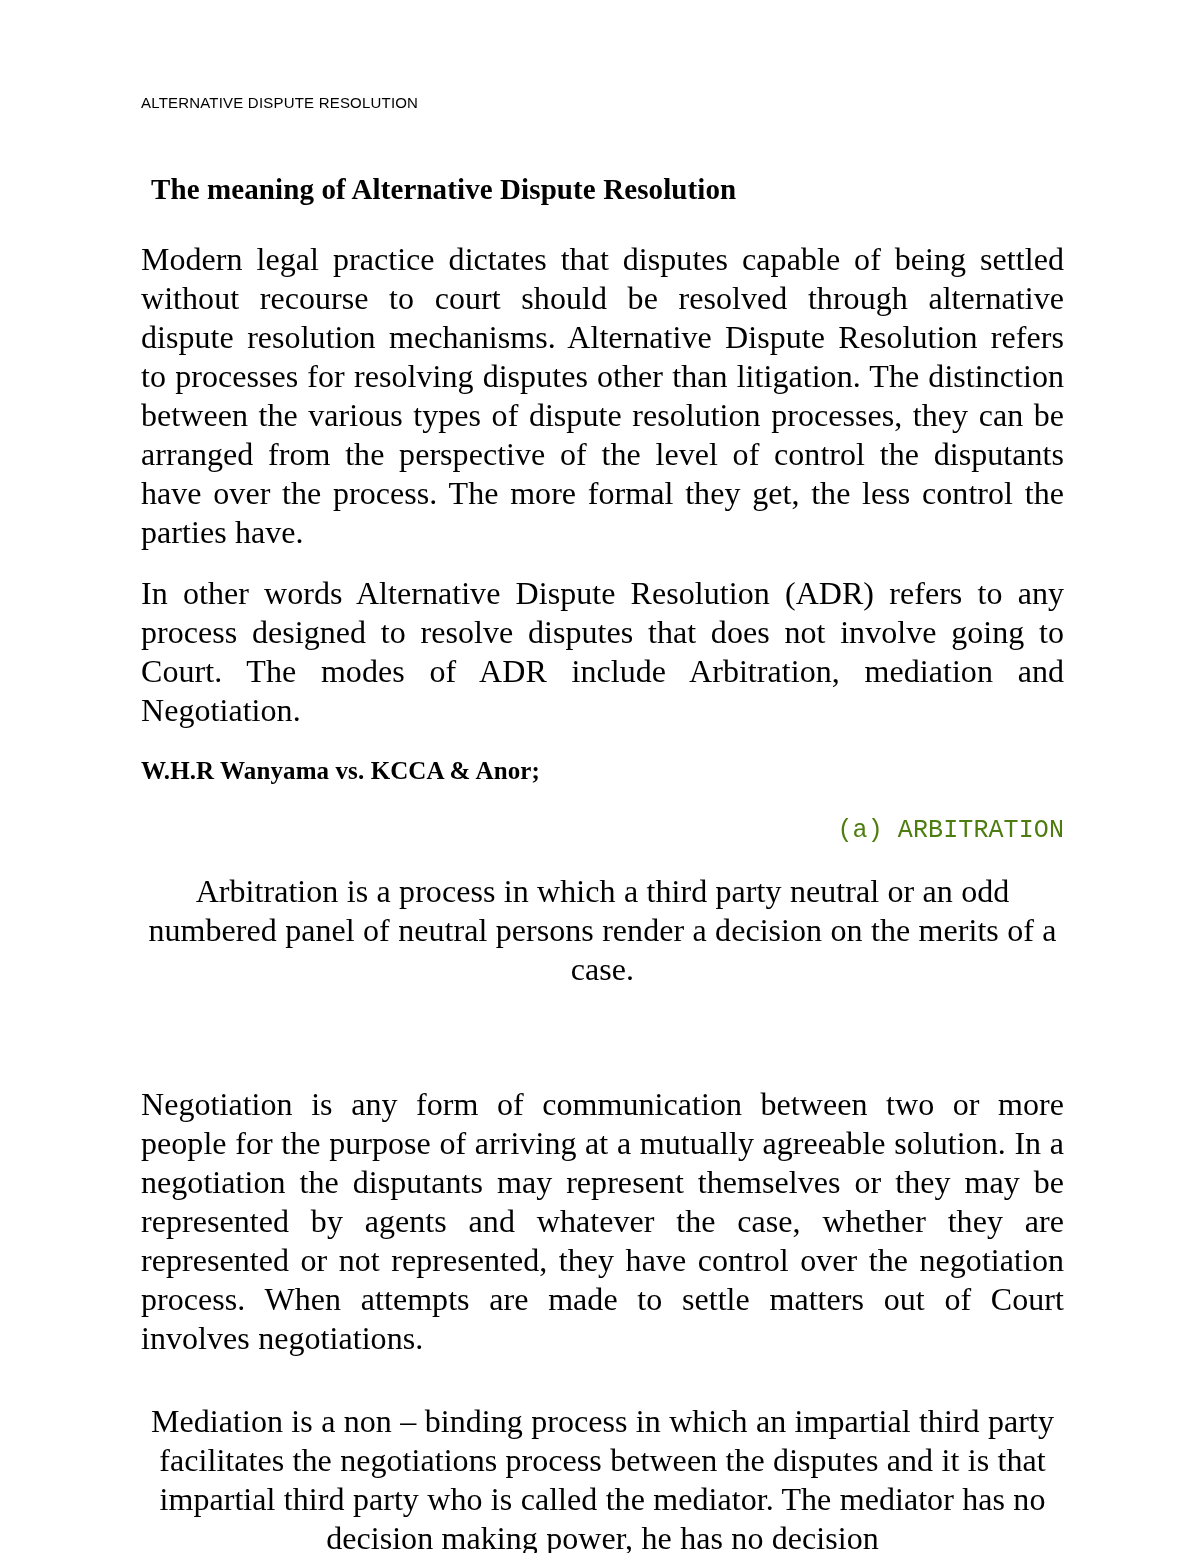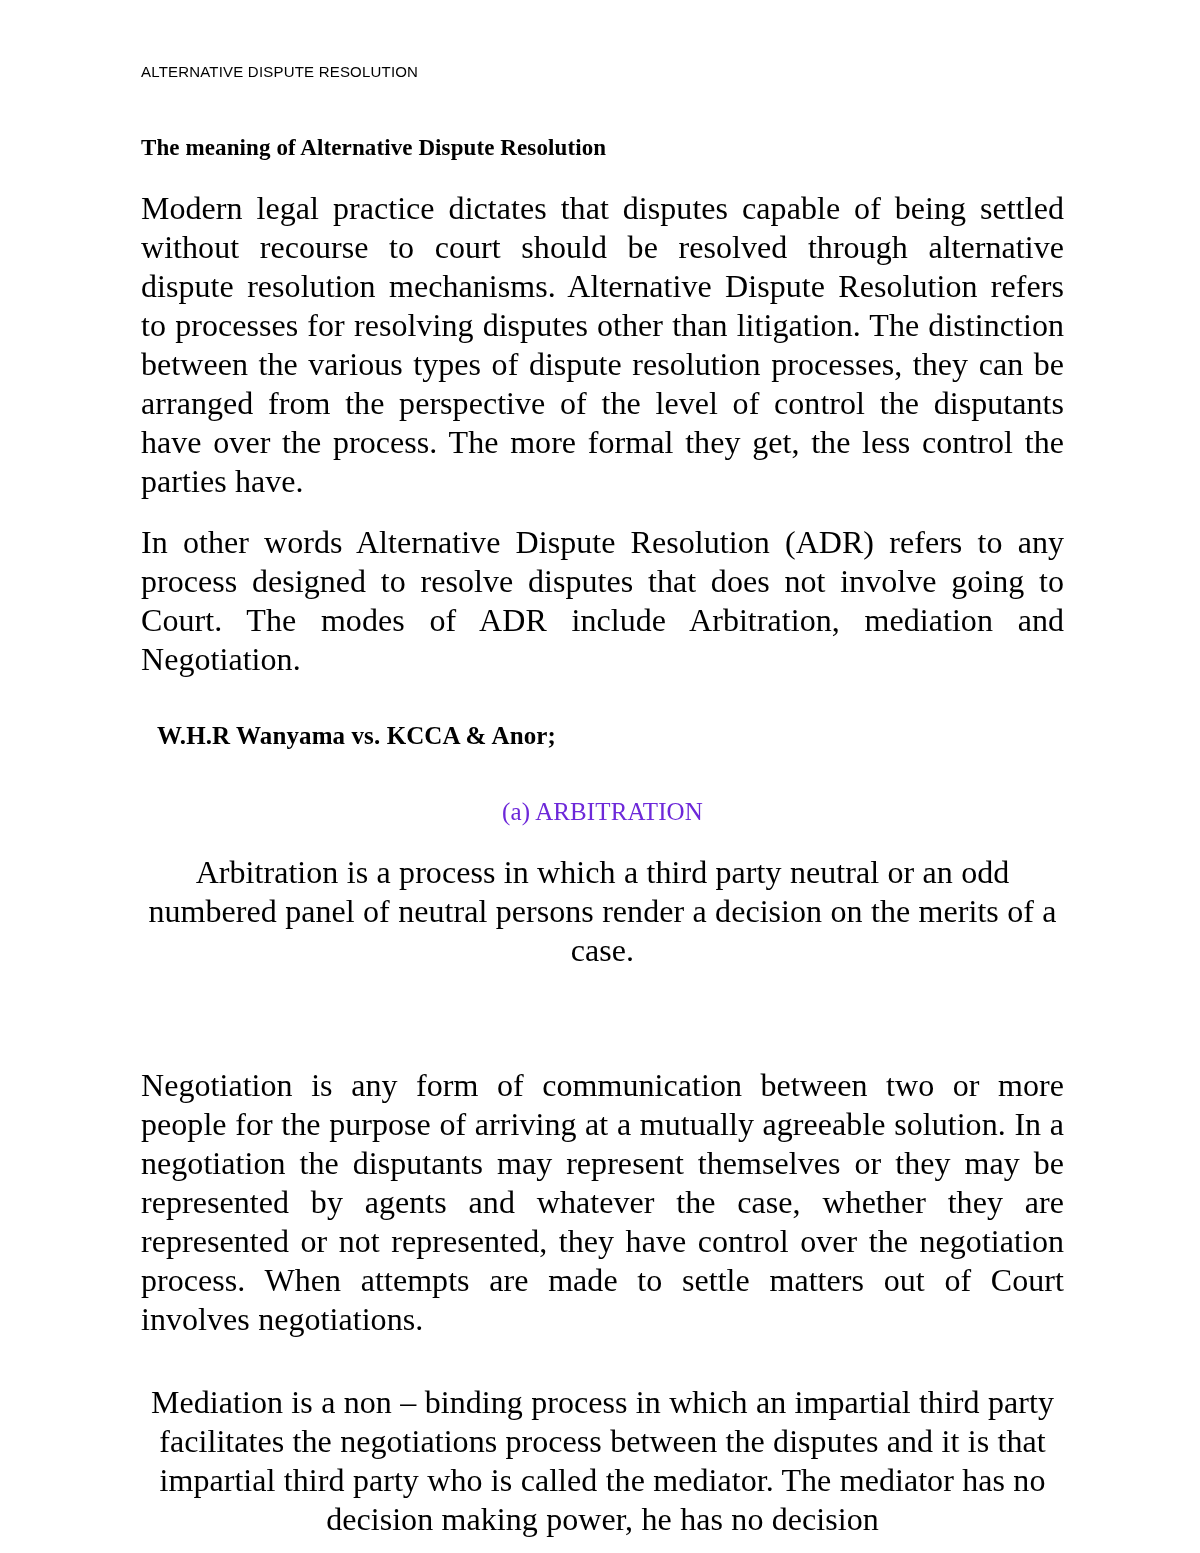--- a/index.html
+++ b/index.html
@@ -27,56 +27,56 @@
   }
 
   
   .running-header {
     font-family: "Liberation Sans", sans-serif;
     font-size: 15px;
     line-height: 20px;
     letter-spacing: 0.2px;
     color: #000000;
     margin: 0;
-    padding-top: 62px;
+    padding-top: 93px;
     text-align: left;
     white-space: nowrap;
   }
 
   
   .section-heading {
     font-family: "Liberation Serif", "DejaVu Serif", serif;
-    font-size: 23px;
+    font-size: 29px;
     font-weight: bold;
     line-height: 38px;
     color: #000000;
-    margin: 0;
+    margin: 10px;
     text-align: left;
     letter-spacing: 0.1px;
   }
 
   .case-heading {
     font-family: "Liberation Serif", "DejaVu Serif", serif;
     font-size: 25px;
     font-weight: bold;
     line-height: 38px;
     color: #000000;
-    margin: 16px;
+    margin: 0;
     text-align: left;
     letter-spacing: 0.1px;
   }
 
   .sub-heading {
-    font-family: Liberation Serif, serif;
+    font-family: Liberation Mono, monospace;
     font-size: 25px;
     font-weight: normal;
     line-height: 38px;
-    color: #6d28d9;
+    color: #4d7c0f;
     margin: 0;
-    text-align: center;
+    text-align: right;
     letter-spacing: 0.1px;
   }
 
   p.body-par {
     font-family: "Liberation Serif", "DejaVu Serif", serif;
     font-size: 32px;
     line-height: 39px;
     color: #000000;
     margin: 0;
     text-align: justify;

